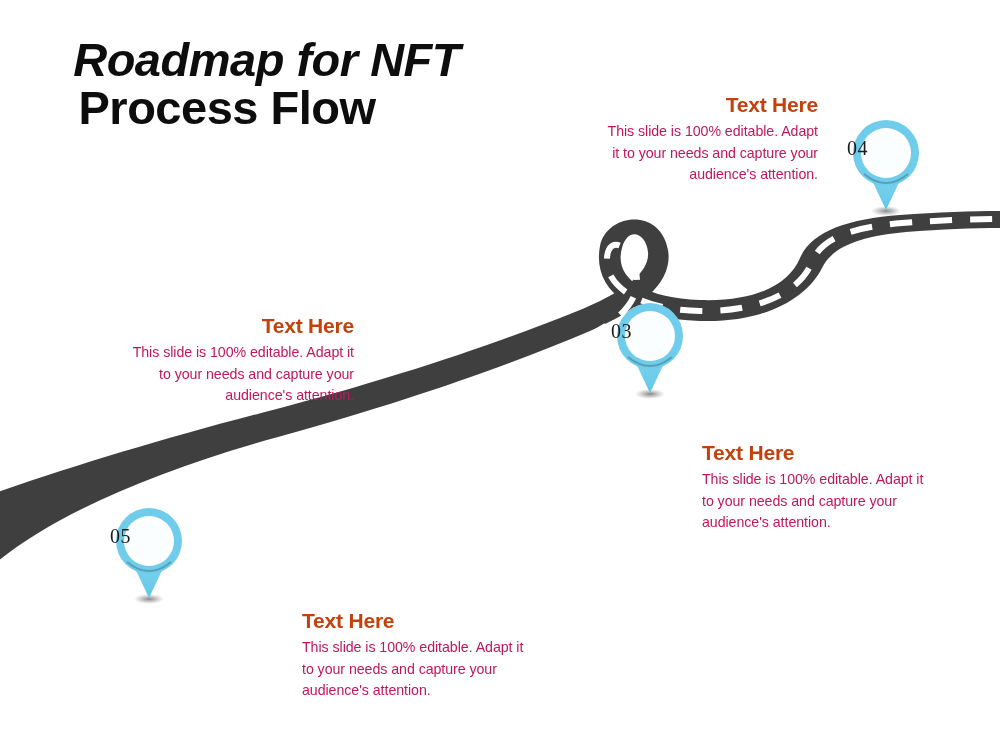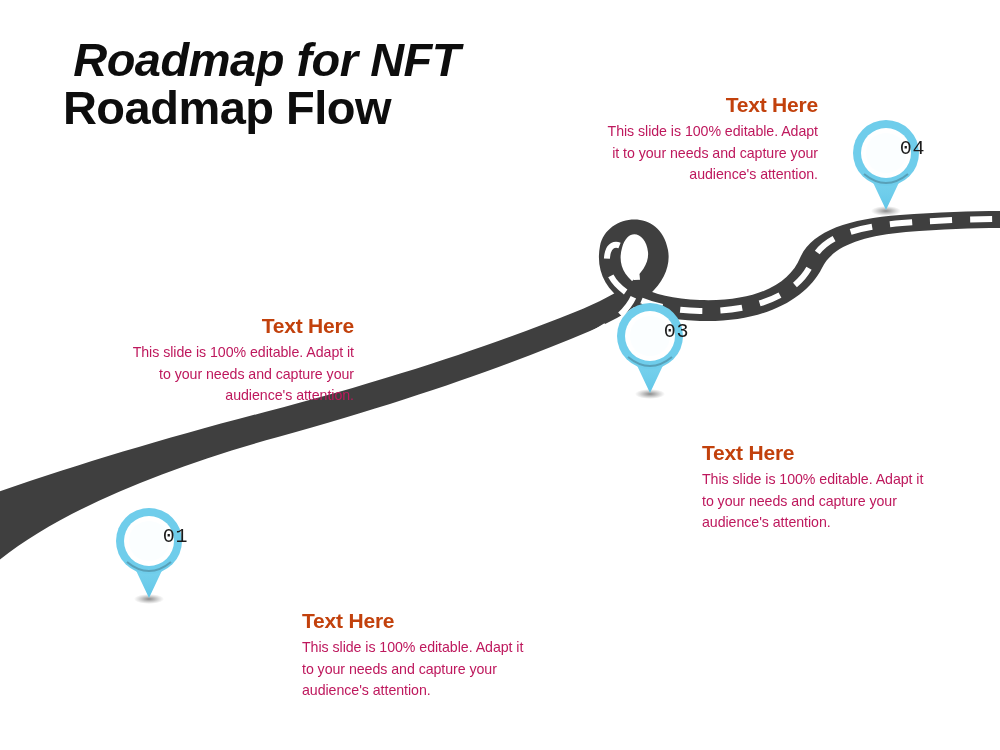--- a/index.html
+++ b/index.html
@@ -85,22 +85,22 @@
     z-index: 60;
     width: 78px;
     height: 104px;
   }
   .pin .pin-svg { display: block; width: 78px; height: 104px; }
   .pin .pin-number {
     position: absolute;
     left: 0;
     top: 23px;
     width: 78px;
-    text-align: right;
-    font-family: Liberation Mono, monospace;
+    text-align: left;
+    font-family: Liberation Serif, serif;
     font-size: 20px;
     font-weight: normal;
     color: #1b1b1b;
     letter-spacing: 0.6px;
     pointer-events: none;
   }
 
   #pin-01 { left: 110px; top: 502px; }
   #pin-02 { left: 366px; top: 377px; }
   #pin-03 { left: 611px; top: 297px; }
@@ -161,21 +161,21 @@
           C 630,244 612,238 608,252
           C 600,282 634,310 700,311
           C 766,312 802,288 812,262
           C 822,236 856,227 902,223
           C 942,220 976,219 1004,219" fill="none" stroke="#ffffff" stroke-width="6" stroke-linecap="butt" stroke-dasharray="22 18"></path>
     </g>
   </svg>
 
   <div id="title-block">
     <div class="title-line line-1">Roadmap for NFT</div>
-    <div class="title-line line-2">Roadmap Flow</div>
+    <div class="title-line line-2">Process Flow</div>
   </div>
 
   <div id="callout-01" class="callout align-left">
     <div class="callout-head">Text Here</div>
     <div class="callout-body">This slide is 100% editable. Adapt it to your needs and capture your audience's attention.</div>
   </div>
 
   <div id="callout-02" class="callout align-right">
     <div class="callout-head">Text Here</div>
     <div class="callout-body">This slide is 100% editable. Adapt it to your needs and capture your audience's attention.</div>
@@ -193,21 +193,21 @@
 
   <div id="pin-01" class="pin">
     <svg class="pin-svg" viewBox="0 0 78 104">
       <ellipse cx="39" cy="97" rx="15" ry="5" fill="url(#pinShadowGrad)"></ellipse>
       <path d="M39 96 L22 60 Q39 68 56 60 Z" fill="url(#pinBodyGrad)"></path>
       <circle cx="39" cy="39" r="33" fill="#6fcdeb"></circle>
       <circle cx="39" cy="39" r="25" fill="#ffffff"></circle>
       <circle cx="39" cy="39" r="20" fill="#fbfeff"></circle>
       <path d="M17 60 Q39 78 61 60" fill="none" stroke="#2f4d59" stroke-opacity="0.35" stroke-width="2"></path>
     </svg>
-    <div class="pin-number">01</div>
+    <div class="pin-number">05</div>
   </div>
 
 
   <div id="pin-03" class="pin">
     <svg class="pin-svg" viewBox="0 0 78 104">
       <ellipse cx="39" cy="97" rx="15" ry="5" fill="url(#pinShadowGrad)"></ellipse>
       <path d="M39 96 L22 60 Q39 68 56 60 Z" fill="url(#pinBodyGrad)"></path>
       <circle cx="39" cy="39" r="33" fill="#6fcdeb"></circle>
       <circle cx="39" cy="39" r="25" fill="#ffffff"></circle>
       <circle cx="39" cy="39" r="20" fill="#fbfeff"></circle>

